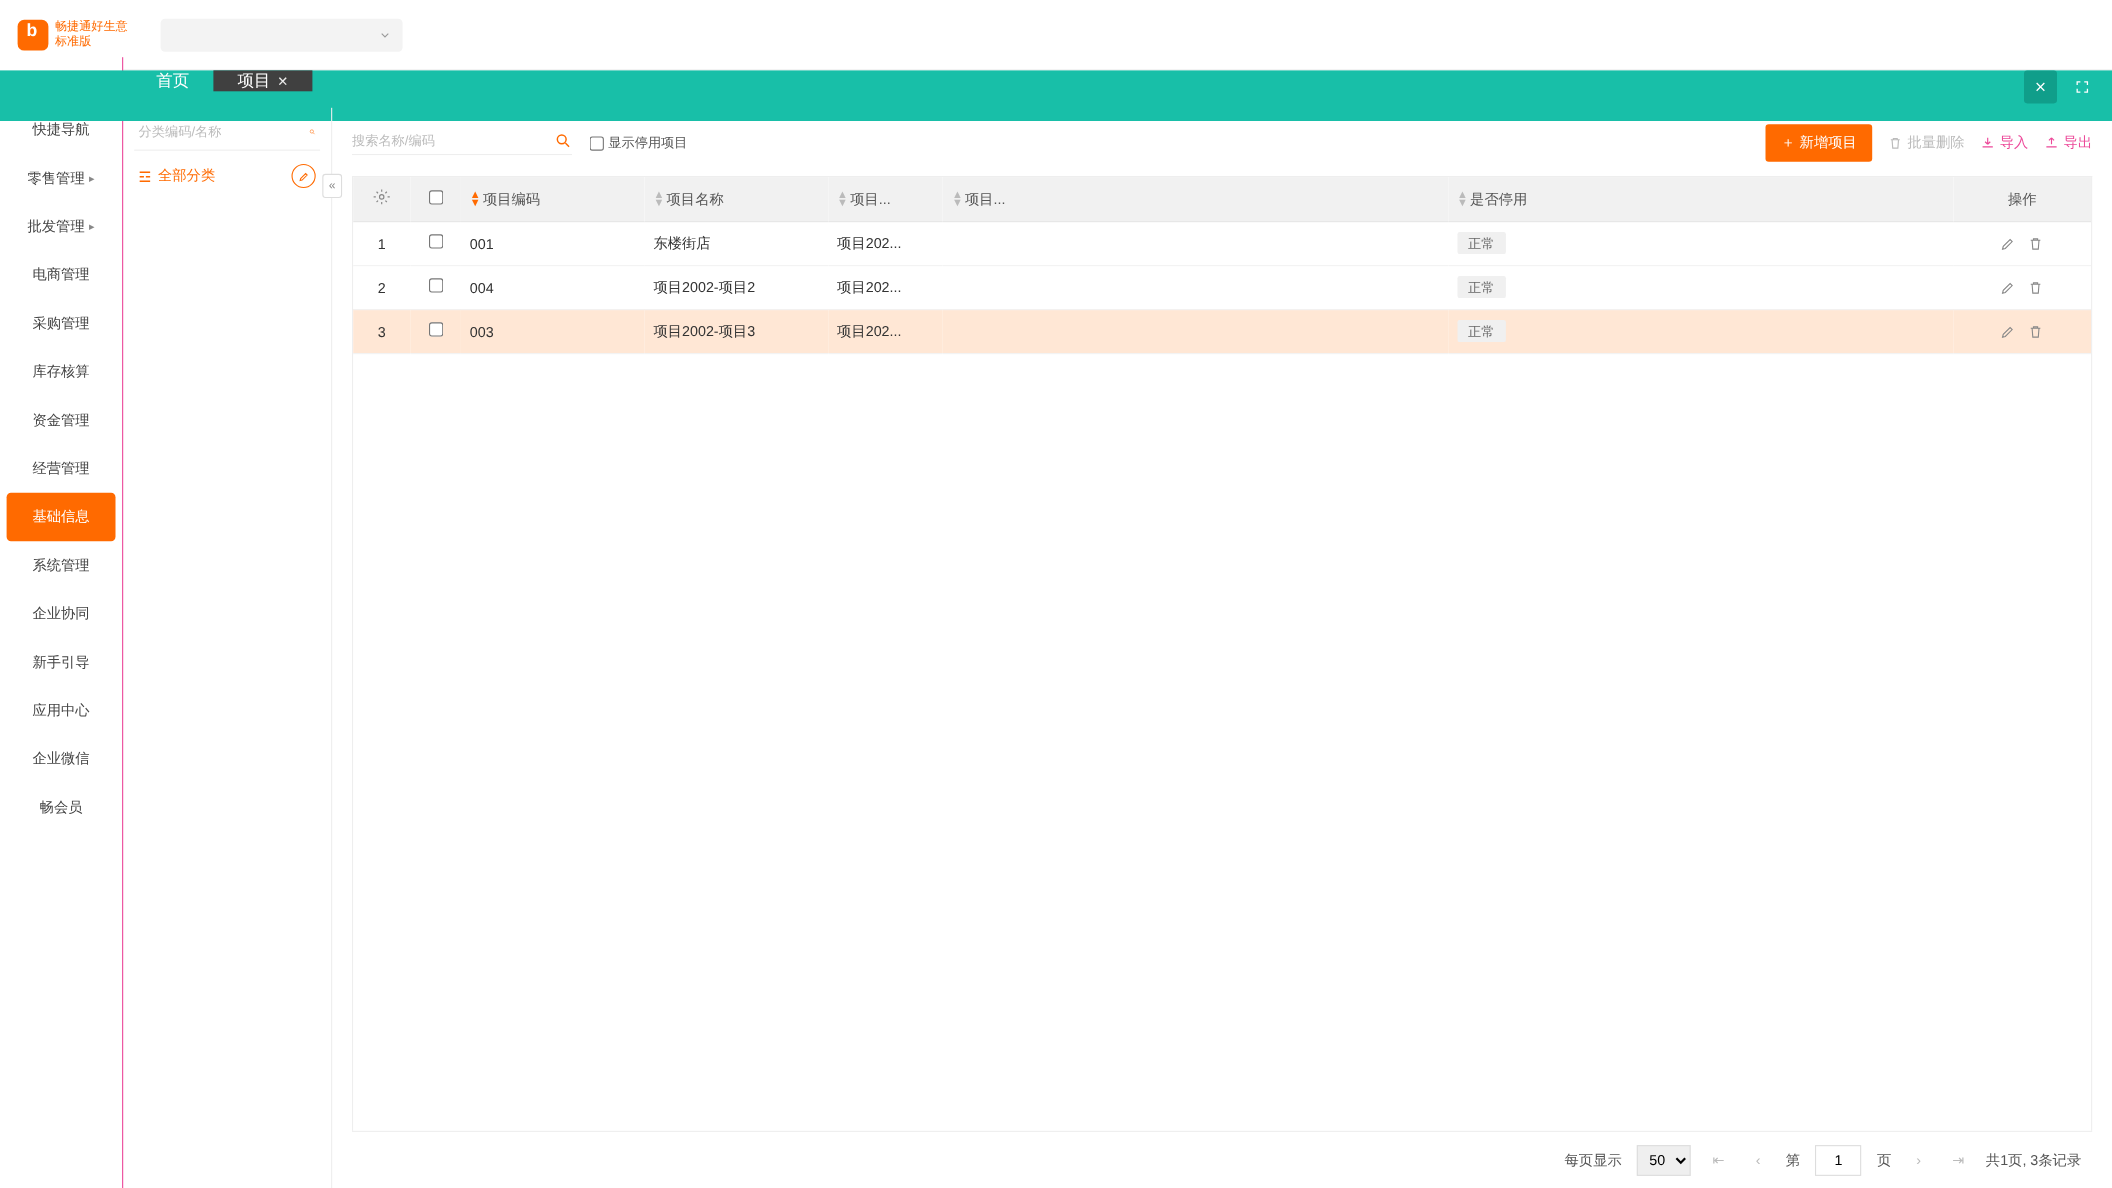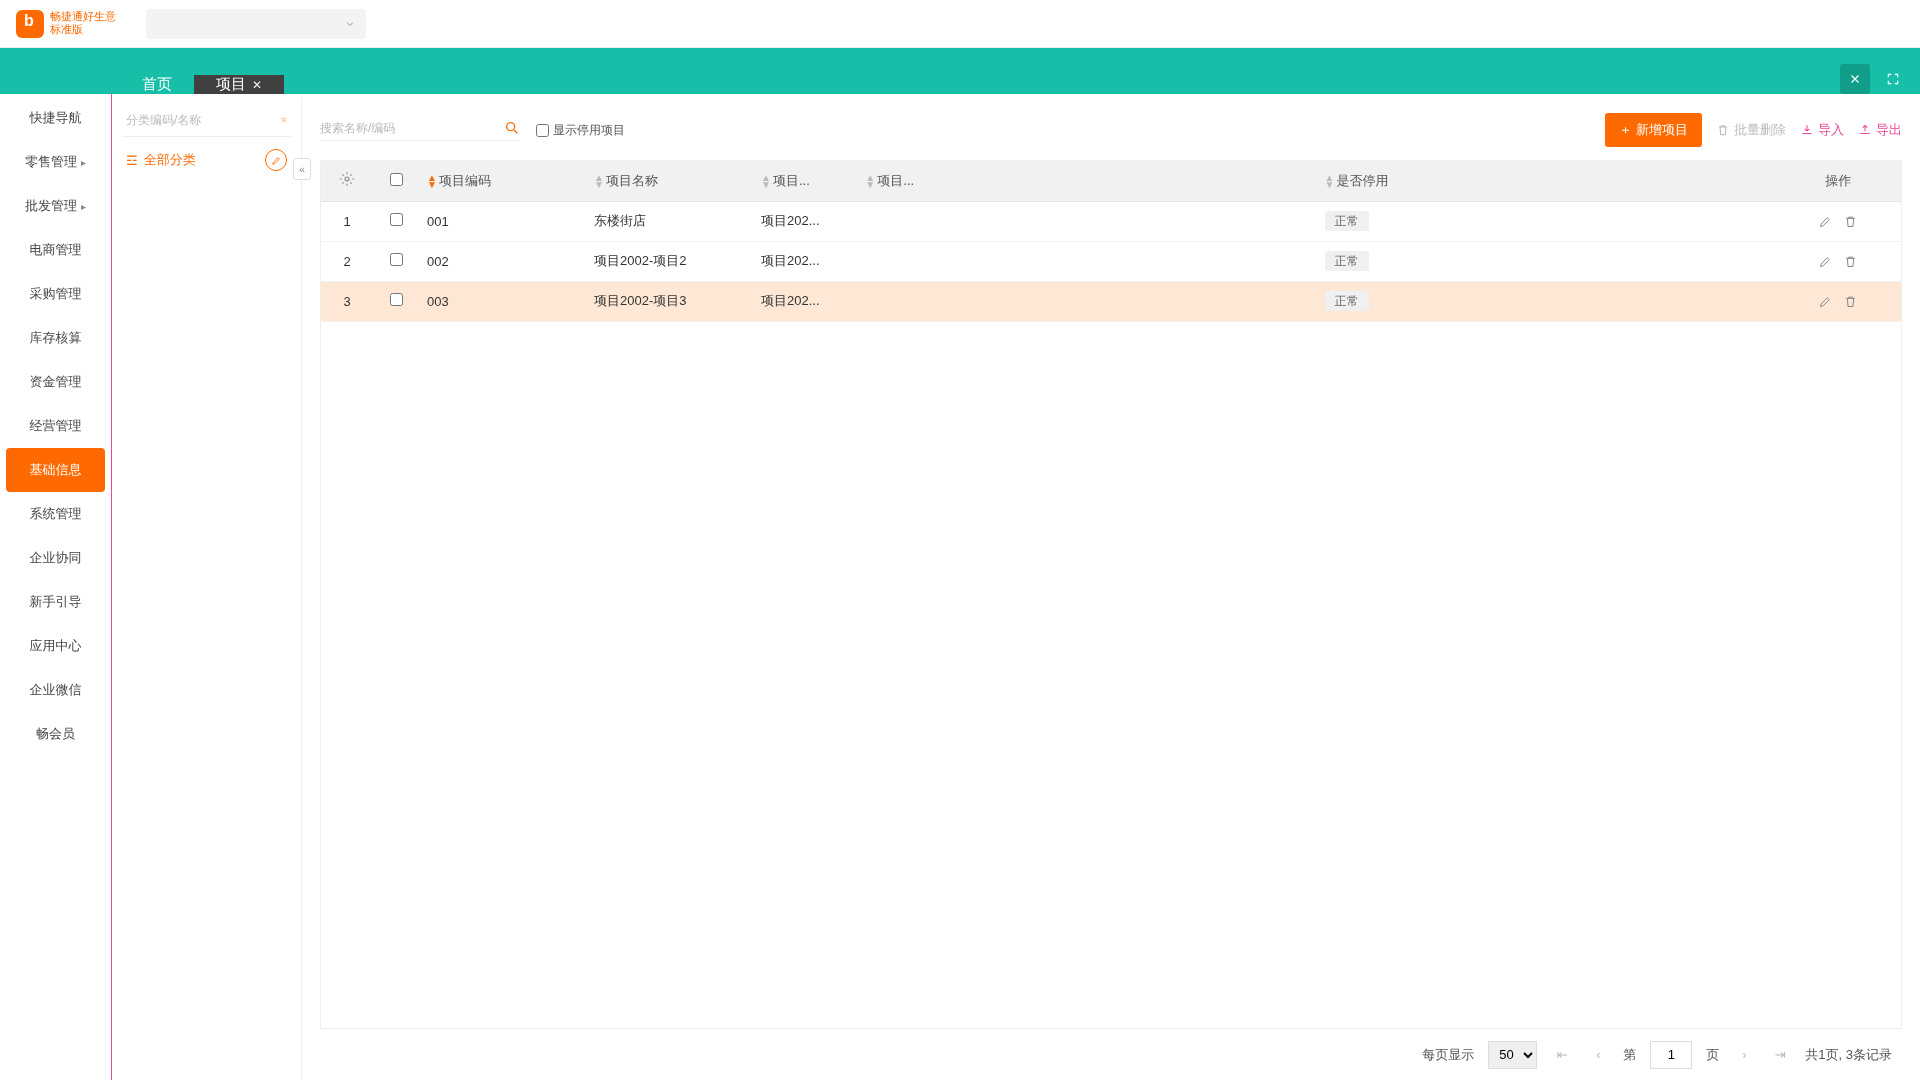--- a/index.html
+++ b/index.html
@@ -1,35 +1,35 @@
 <!DOCTYPE html>
 <html><head>
 <meta charset="utf-8">
 <style>
 * { margin:0; padding:0; box-sizing:border-box; font-family:"Microsoft YaHei","PingFang SC",sans-serif; }
 body { width:1920px; height:1080px; background:#fff; font-size:13px; color:#333; overflow:hidden; }
 
 
-.topbar { height:48px; display:flex; align-items:center; padding:0 16px; border-bottom:1px solid #eee; }
+.topbar { height:64px; display:flex; align-items:center; padding:0 16px; border-bottom:1px solid #eee; }
 .brand { display:flex; align-items:center; gap:6px; width:110px; }
 .brand-logo { width:28px; height:28px; background:#ff6a00; border-radius:6px; position:relative; }
 .brand-logo::after { content:"b"; color:#fff; font-weight:bold; position:absolute; top:2px; left:8px; font-size:16px; }
 .brand-txt { font-size:11px; color:#ff6a00; line-height:12px; }
 .brand-sub { font-size:11px; color:#ff6a00; }
 .co-sel { margin-left:20px; width:220px; height:30px; background:#f3f3f3; border-radius:4px; display:flex; align-items:center; padding:0 10px; justify-content:space-between; color:#999; cursor:pointer; }
 .co-sel svg { width:12px; height:12px; fill:#999; }
 .top-right { margin-left:auto; display:flex; align-items:center; gap:18px; }
 .tr-item { display:flex; align-items:center; gap:4px; color:#555; cursor:pointer; position:relative; font-size:13px; }
 .tr-item svg { width:18px; height:18px; fill:none; stroke:#555; stroke-width:1.6; }
 .badge { position:absolute; top:-8px; left:10px; background:#ff4d2e; color:#fff; font-size:10px; padding:1px 5px; border-radius:8px; }
 .avatar { width:34px; height:34px; border-radius:4px; background:linear-gradient(135deg,#b8a890,#8c7d66); }
 .user-name { width:60px; height:14px; background:#e0e0e0; border-radius:3px; }
 
 
-.tabstrip { height:46px; background:#18bfa8; display:flex; align-items:flex-end; padding-left:120px; position:relative; }
+.tabstrip { height:46px; background:#18bfa8; display:flex; align-items:flex-start; padding-left:120px; position:relative; }
 .tab { display:flex; align-items:center; padding:0 22px; color:#fff; font-size:15px; cursor:pointer; gap:6px; }
 .tab.active { background:#404040; }
 .tab .close-x { font-size:12px; opacity:.9; }
 .ts-right { margin-left:auto; display:flex; align-items:center; gap:8px; padding-right:12px; }
 .ts-btn { width:30px; height:30px; background:#109e8a; border-radius:3px; display:flex; align-items:center; justify-content:center; cursor:pointer; }
 .ts-btn svg { width:14px; height:14px; stroke:#fff; stroke-width:2; fill:none; }
 
 
 .sidebar { position:absolute; top:52px; left:0; width:112px; bottom:0; background:#fff; border-right:1px solid #ec4899; }
 .side-item { height:44px; display:flex; align-items:center; justify-content:center; font-size:13px; color:#444; cursor:pointer; gap:4px; }
@@ -271,21 +271,21 @@
                   </svg>
                   <svg viewBox="0 0 24 24">
                     <path d="M5 7h14M9 7V5h6v2M7 7l1 13h8l1-13"></path>
                   </svg>
                 </div>
               </td>
             </tr>
             <tr>
               <td class="center">2</td>
               <td class="center"><input type="checkbox" style=""></td>
-              <td>002</td>
+              <td>004</td>
               <td>项目2002-项目2</td>
               <td>项目202...</td>
               <td></td>
               <td><span class="status-tag">正常</span></td>
               <td class="center">
                 <div class="row-act">
                   <svg viewBox="0 0 24 24">
                     <path d="M4 20l4-1 10-10-3-3L5 16l-1 4z"></path>
                   </svg>
                   <svg viewBox="0 0 24 24">

